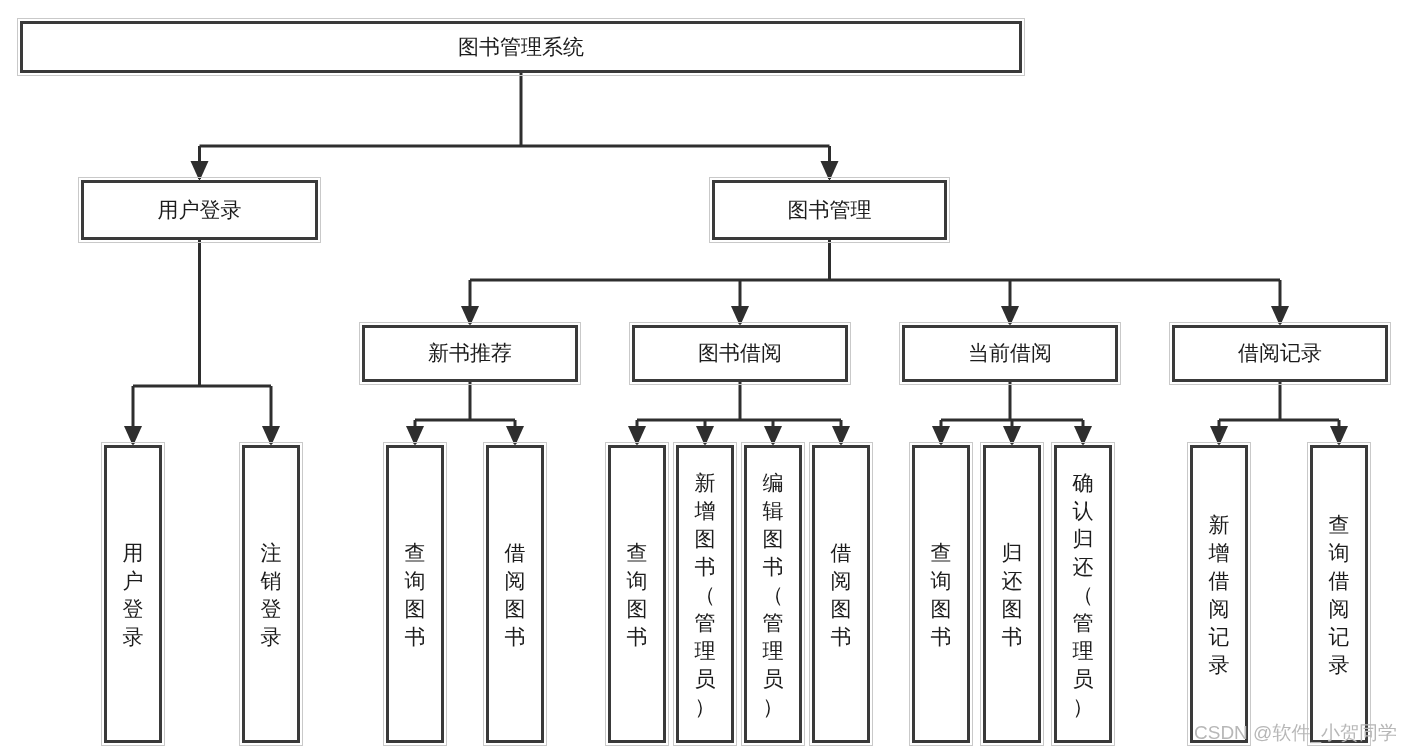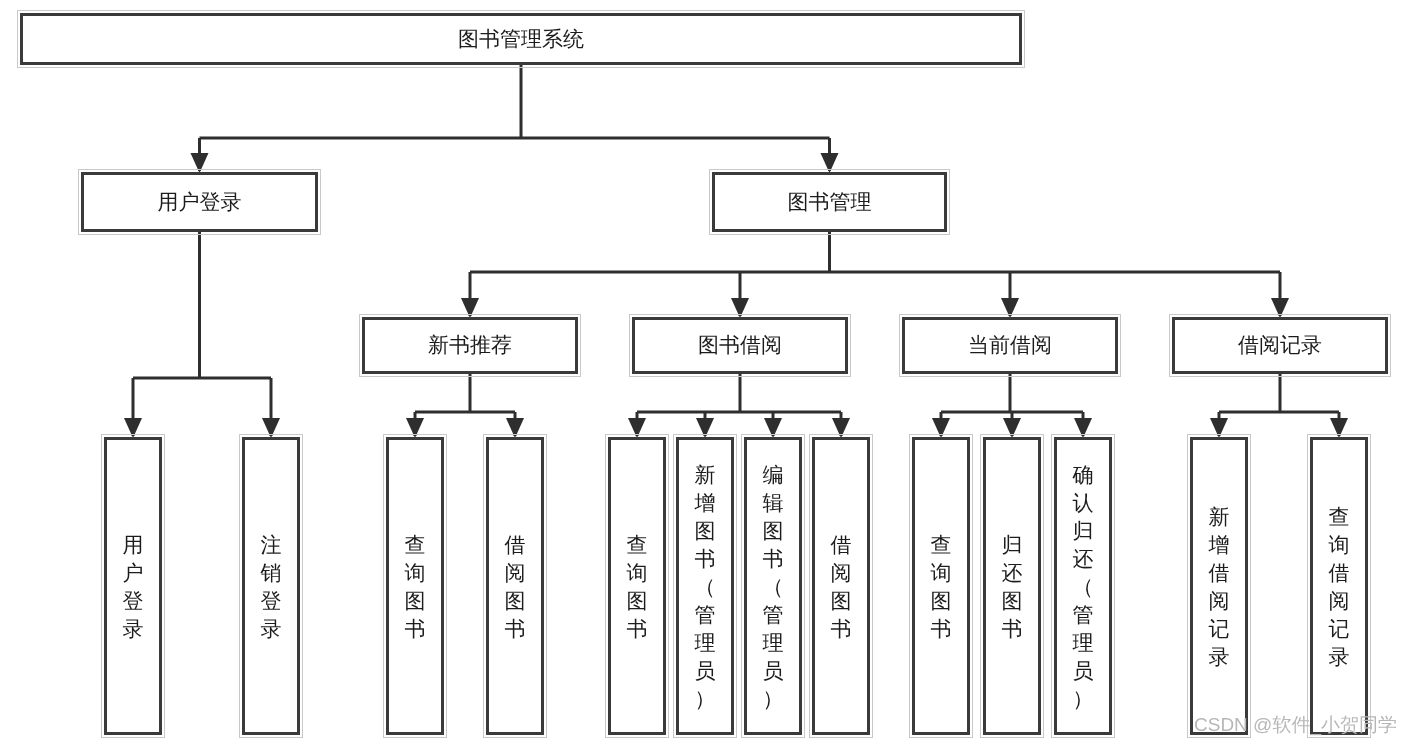--- a/index.html
+++ b/index.html
@@ -10,21 +10,21 @@
   body {
     width: 1405px;
     height: 747px;
     font-family: "Liberation Sans", "DejaVu Sans", sans-serif;
     overflow: hidden;
     position: relative;
   }
   #diagram-root {
     position: absolute;
     left: 0;
-    top: 0;
+    top: 8px;
     width: 1405px;
     height: 610px;
   }
   svg.diagram {
     display: block;
     width: 1405px;
     height: 747px;
   }
   .node-rect {
     fill: #ffffff;

